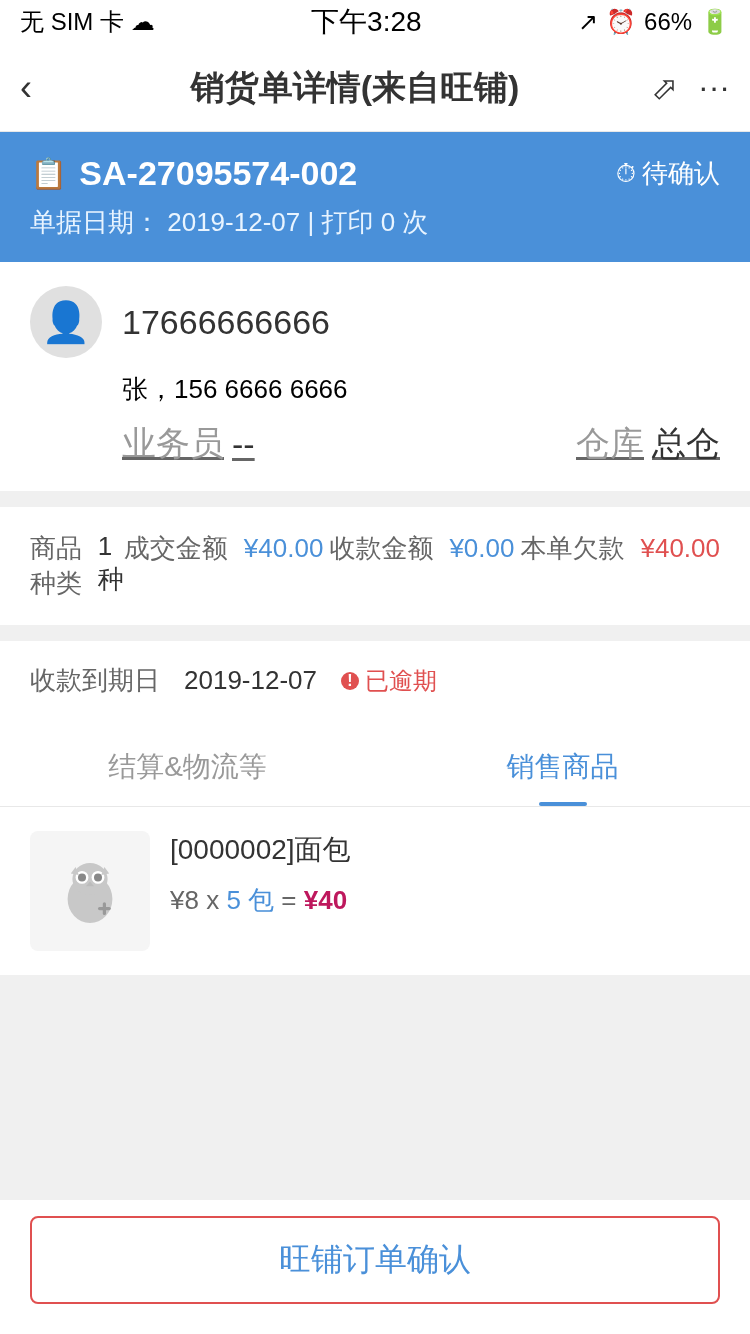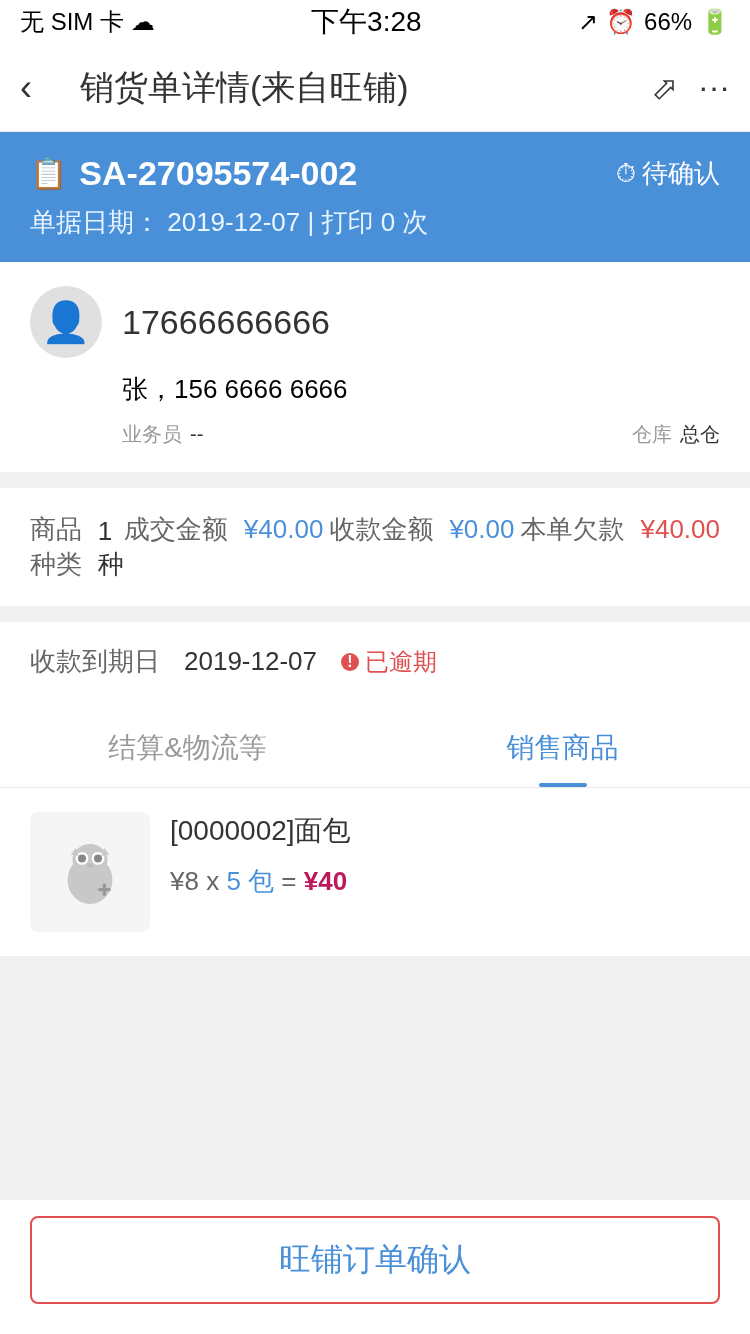--- a/index.html
+++ b/index.html
@@ -40,22 +40,23 @@
       border-bottom: 1px solid #e8e8e8;
     }
     .nav-back {
       font-size: 36px;
       color: #333;
       cursor: pointer;
       width: 60px;
     }
     .nav-title {
       flex: 1;
+      text-align: center;
       font-size: 34px;
-      font-weight: 400;
+      font-weight: 700;
       color: #333;
     }
     .nav-actions {
       display: flex;
       align-items: center;
       gap: 20px;
       width: 100px;
       justify-content: flex-end;
     }
     .nav-icon {
@@ -133,22 +134,23 @@
     .customer-name {
       font-size: 26px;
       color: #000000;
       margin-left: 92px;
       margin-bottom: 14px;
     }
     .customer-meta {
       display: flex;
       align-items: center;
       margin-left: 92px;
-      font-size: 20px;
+      font-size: 34px;
       color: #666;
+      text-decoration: underline;
     }
     .meta-label { color: #999; margin-right: 8px; }
     .meta-value { color: #333; }
     .meta-sep { flex: 1; }
     .warehouse-label { color: #999; margin-right: 8px; }
     .warehouse-value { color: #333; }
 
     
     .summary-card {
       background: #fff;
@@ -163,21 +165,21 @@
       flex: 1;
     }
     .summary-right {
       display: flex;
       flex-direction: row;
       align-items: flex-end;
       gap: 6px;
     }
     .item-type {
       display: flex;
-      align-items: flex-end;
+      align-items: flex-start;
       gap: 12px;
       font-size: 26px;
       color: #666;
     }
     .item-type-value {
       color: #333;
     }
     .amount-row {
       display: flex;
       align-items: center;

